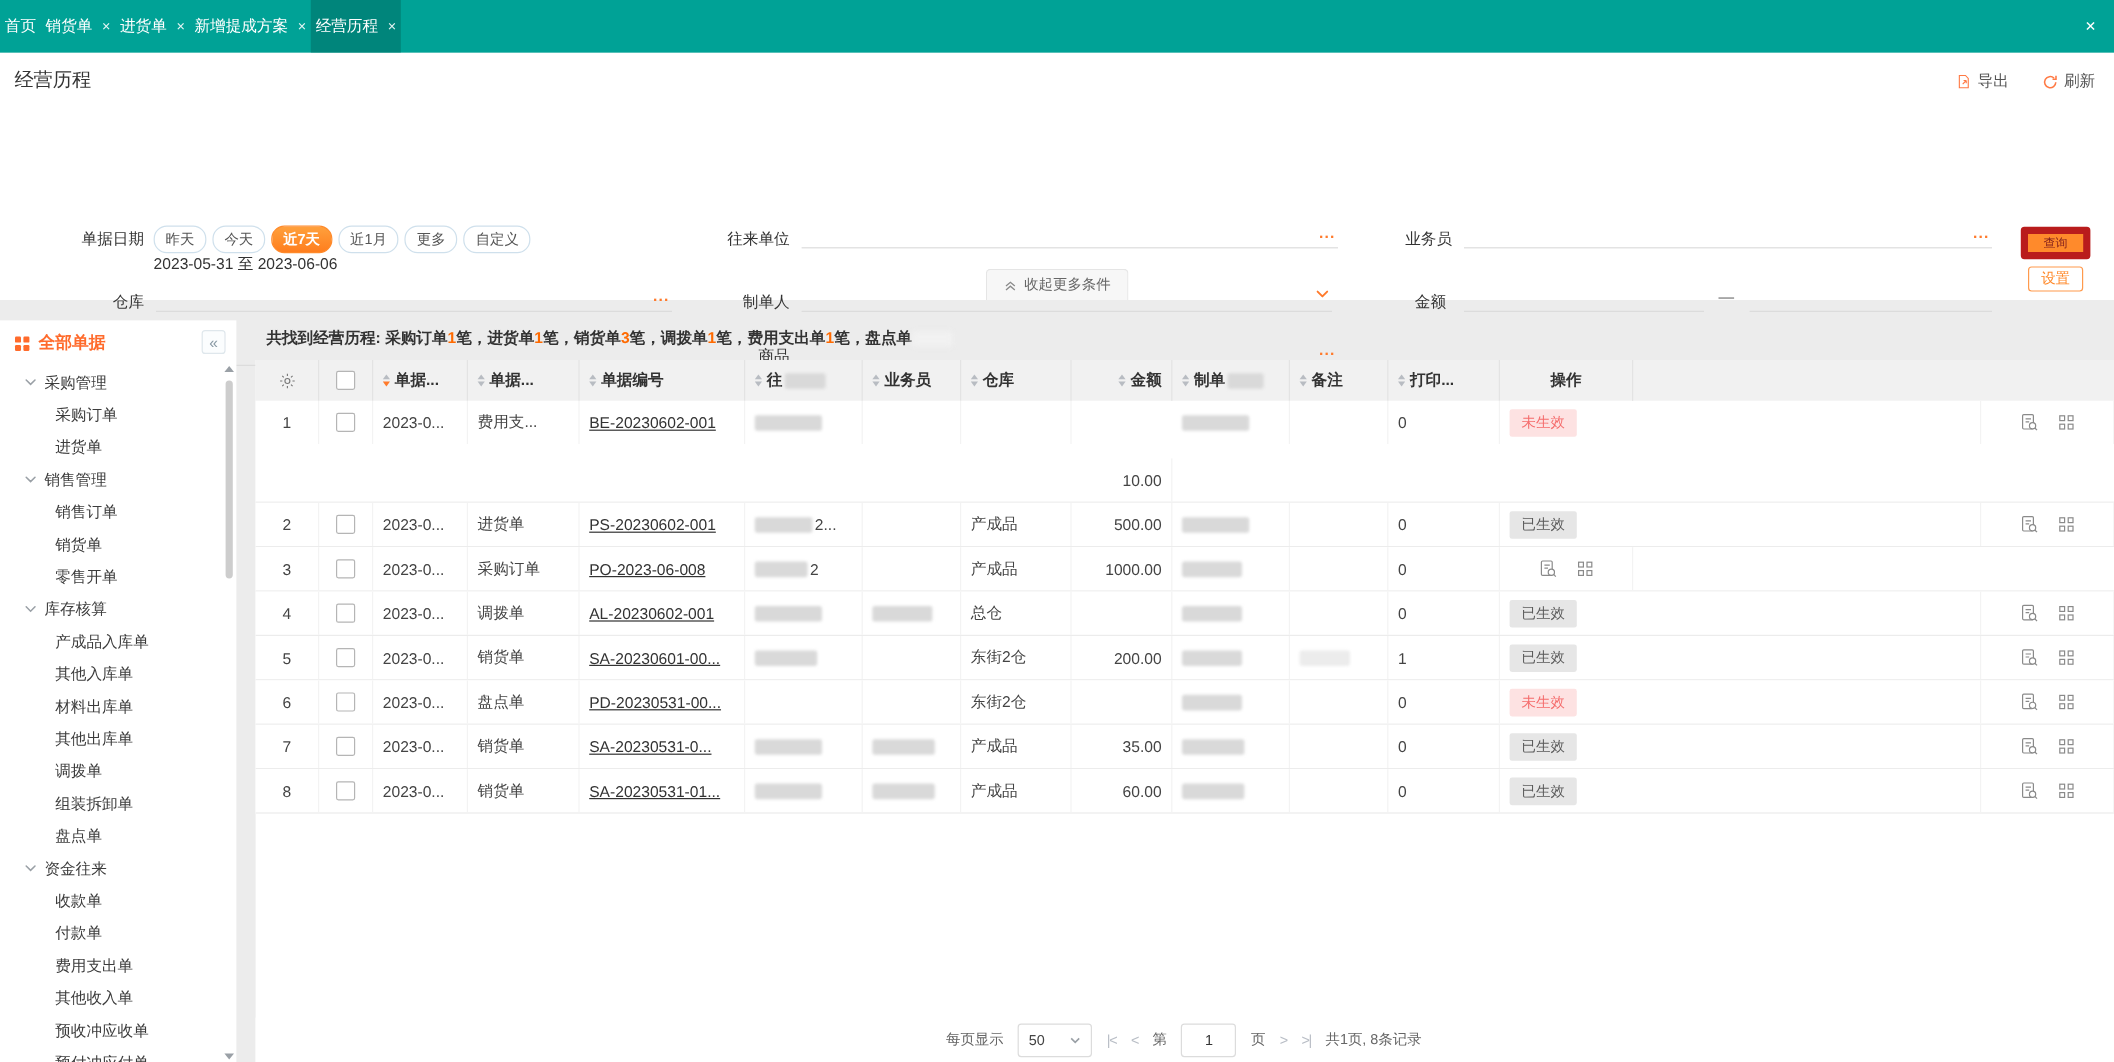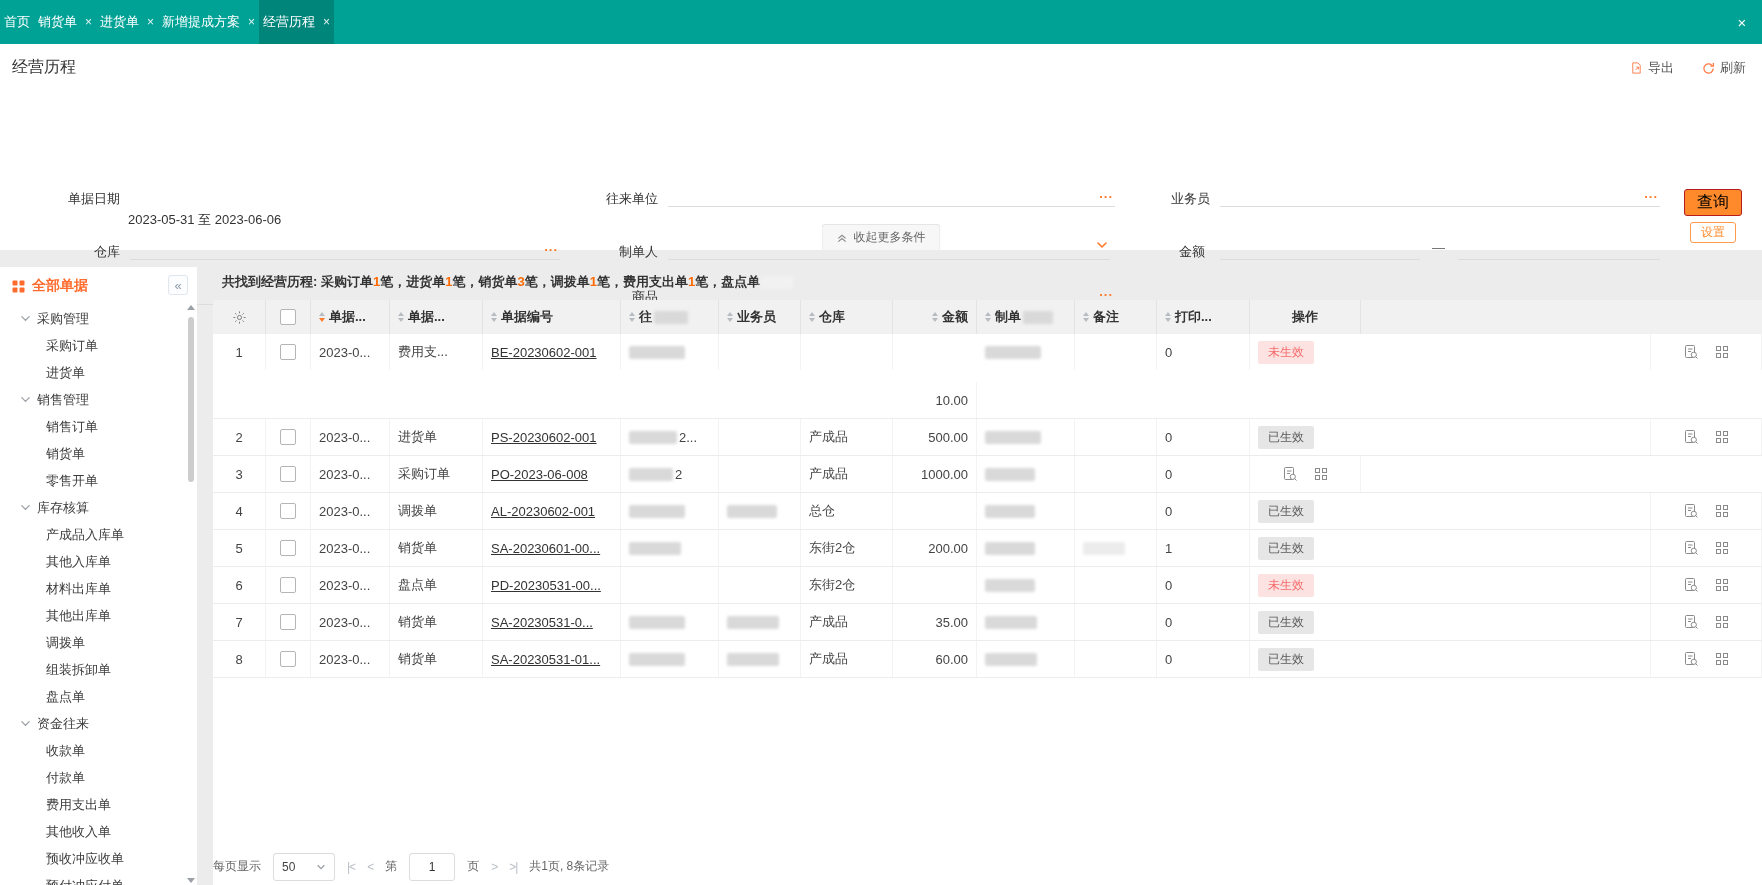--- a/index.html
+++ b/index.html
@@ -21,21 +21,21 @@
   .filter{position:absolute;top:90px;left:0;right:0;height:160px;background:#fff;font-size:13px;color:#333}
   .f-label{position:absolute;text-align:right;width:120px;font-size:13px;color:#333}
   .u-line{position:absolute;border-bottom:1px solid #dcdcdc;height:24px}
   .u-line input{position:absolute;left:0;top:0;width:100%;height:22px;border:none;outline:none;background:transparent;font-size:13px}
   .line-icon{position:absolute;right:2px;top:4px}
   .ellipsis{color:#ff7a2b;font-weight:700;letter-spacing:1px;font-size:13px;cursor:pointer}
   .chips{position:absolute;left:128px;top:98px;white-space:nowrap}
   .chip{display:inline-block;padding:2px 9px;border:1px solid #cfe0ec;border-radius:11px;margin-right:5px;color:#555;font-size:12px;background:#fff;cursor:pointer}
   .chip-active{background:linear-gradient(180deg,#ffa03c,#ff7e1e);border-color:#ff8a2b;color:#fff;font-weight:700}
   .date-range{position:absolute;left:128px;top:121px;font-size:13px;color:#333}
-  .btn-search{position:absolute;left:1684px;top:99px;width:58px;height:27px;background:#ff8a2b;border:1px solid #b91c1c;color:#000000;border-radius:3px;font-size:16px;cursor:pointer}
+  .btn-search{position:absolute;left:1684px;top:99px;width:58px;height:27px;background:#ff8a2b;border:6px solid #b91c1c;color:#7f1d1d;border-radius:3px;font-size:10px;cursor:pointer}
   .btn-settings{position:absolute;left:1690px;top:132px;width:46px;height:21px;background:#fff;border:1px solid #ff9a4d;color:#ff8a2b;border-radius:3px;font-size:12px;cursor:pointer}
   .collapse-bar{position:absolute;left:50%;transform:translateX(-50%);bottom:0;background:#f7f7f7;border:1px solid #e5e5e5;border-bottom:none;border-radius:4px 4px 0 0;padding:4px 14px;font-size:12px;color:#666;display:flex;gap:6px;align-items:center;cursor:pointer}
   
   .sidebar{position:absolute;top:267px;left:0;width:197px;bottom:0;background:#fff}
   .sb-head{position:absolute;top:10px;left:12px;display:flex;align-items:center;gap:7px;font-size:14px;color:#ff6b2c;font-weight:700;cursor:pointer}
   .sb-collapse{position:absolute;top:8px;right:9px;width:18px;height:18px;border:1px solid #dfe7ec;border-radius:3px;color:#8a9aa5;display:flex;align-items:center;justify-content:center;font-size:13px;line-height:1;cursor:pointer;background:#fbfdfe}
   .tree{position:absolute;top:38px;left:0;right:13px;bottom:0;overflow:hidden;font-size:13px;color:#3c3c3c}
   .tree-group{display:flex;align-items:center;gap:6px;height:27px;padding-left:20px;cursor:pointer}
   .tree-item{display:flex;align-items:center;height:27px;padding-left:46px;cursor:pointer}
   .sb-scroll{position:absolute;right:1px;top:38px;bottom:2px;width:10px}
@@ -66,21 +66,21 @@
   .badge-gray{background:#e6e6e6;color:#5a5a5a}
   .badge-yellow{background:#fdf5d7;color:#d9a128}
   .red{display:inline-block;height:13px;border-radius:2px;background:#d9d9d9;filter:blur(1.5px)}
   .red-light{background:#ececec}
   .red-white{background:#f1f1f1;filter:blur(2px)}
   .op-cell{gap:16px}
   .op-ic{display:inline-flex;cursor:pointer}
   .total-band{position:absolute;left:0;right:0;top:518px;height:30px;background:#faf2de;border-top:1px solid #f0e6cc;border-bottom:1px solid #e9e2cf;display:flex;align-items:center;font-size:13px;color:#333;box-sizing:border-box}
   .total-label{margin-left:10px}
   .total-amount{position:absolute;left:620px;width:140px;text-align:right}
-  .pagination{position:absolute;left:0;right:0;top:548px;bottom:0;background:#fff;display:flex;align-items:center;justify-content:flex-start;gap:12px;padding-right:2px;font-size:12px;color:#666;box-sizing:border-box}
+  .pagination{position:absolute;left:0;right:0;top:548px;bottom:0;background:#fff;display:flex;align-items:center;justify-content:center;gap:12px;padding-right:2px;font-size:12px;color:#666;box-sizing:border-box}
   .pg-select{width:62px;height:28px;border:1px solid #dcdcdc;border-radius:3px;display:flex;align-items:center;justify-content:space-between;padding:0 8px;box-sizing:border-box;color:#444;cursor:pointer;background:#fff}
   .pg-input{width:46px;height:28px;border:1px solid #dcdcdc;border-radius:3px;text-align:center;font-size:12px;color:#333;box-sizing:border-box;outline:none}
   .pg-nav{color:#b9bec6;font-size:12px;cursor:pointer;letter-spacing:-1px}
 </style>
 </head>
 <body>
 
 <div class="tabbar">
   <div class="tabs" id="tabs">
       <div class="tab">
@@ -125,20 +125,21 @@
             <path d="M12.2 1.2v3.1H9.1" stroke="#ff7a45" stroke-width="1.4"></path>
           </svg>
         </span>
       <span>刷新</span>
     </div>
   </div>
 </div>
 
 <div class="filter">
   <div class="f-label" style="left:0;top:100px">单据日期</div>
+  <div class="chips" id="chips"><span class="chip">昨天</span><span class="chip">今天</span><span class="chip chip-active">近7天</span><span class="chip">近1月</span><span class="chip">更多</span><span class="chip">自定义</span></div>
   <div class="date-range">2023-05-31 至 2023-06-06</div>
 
   <div class="f-label" style="left:538px;top:100px">往来单位</div>
   <div class="u-line" style="left:668px;top:92px;width:447px">
     <input style="">
     <span class="line-icon ellipsis">...</span>
   </div>
 
   <div class="f-label" style="left:1090px;top:100px">业务员</div>
   <div class="u-line" style="left:1220px;top:92px;width:440px">

